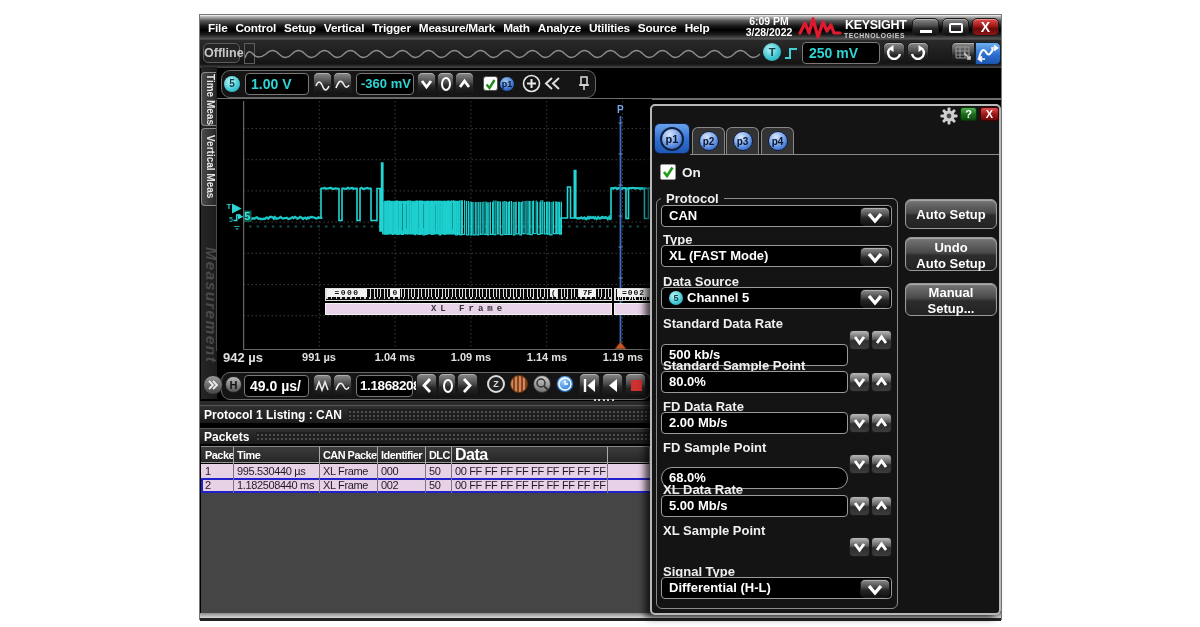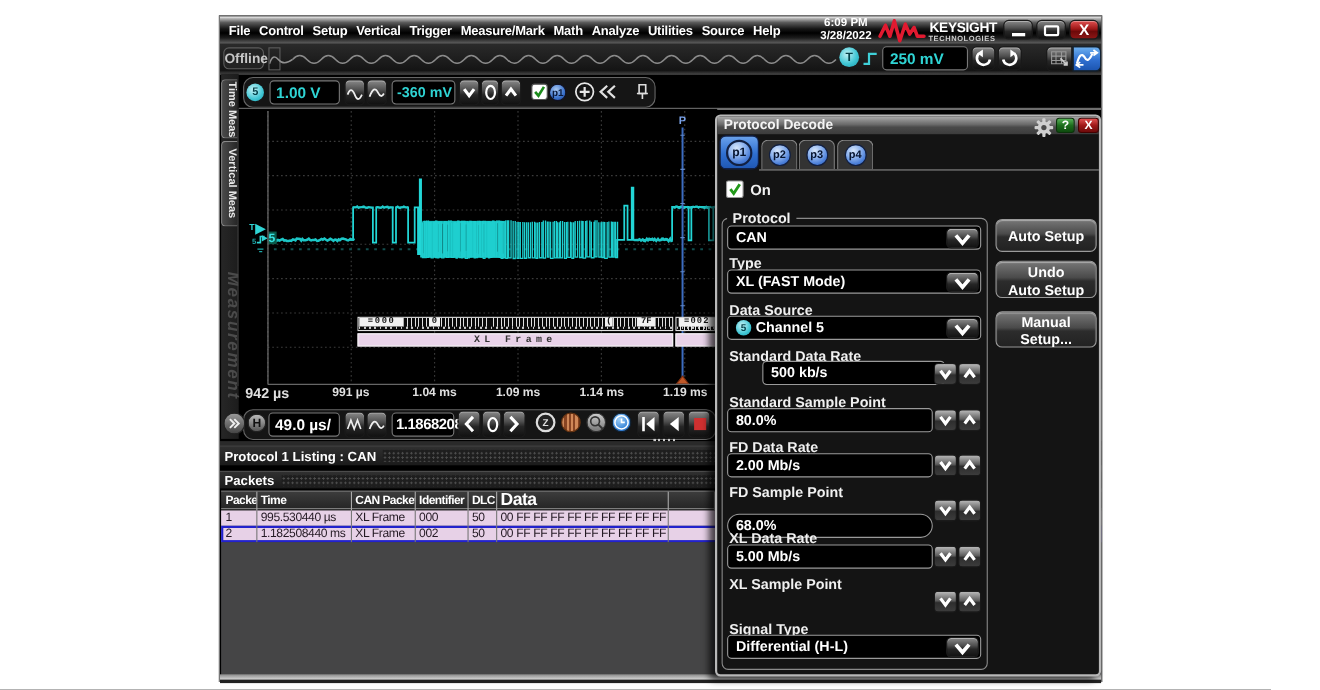--- a/index.html
+++ b/index.html
@@ -286,21 +286,20 @@
       <div style="position:absolute;left:119px;top:0;width:58px;height:14.5px;border-right:1px solid #777;color:#241a24;font-size:11px;letter-spacing:-0.35px;line-height:14px;padding-left:3px;white-space:nowrap;overflow:hidden;">XL Frame</div>
       <div style="position:absolute;left:177px;top:0;width:48px;height:14.5px;border-right:1px solid #777;color:#241a24;font-size:11px;letter-spacing:-0.35px;line-height:14px;padding-left:3px;white-space:nowrap;overflow:hidden;">002</div>
       <div style="position:absolute;left:225px;top:0;width:26px;height:14.5px;border-right:1px solid #777;color:#241a24;font-size:11px;letter-spacing:-0.35px;line-height:14px;padding-left:3px;white-space:nowrap;overflow:hidden;">50</div>
       <div style="position:absolute;left:251px;top:0;width:156px;height:14.5px;border-right:1px solid #777;color:#241a24;font-size:11px;letter-spacing:-0.35px;line-height:14px;padding-left:3px;white-space:nowrap;overflow:hidden;">00 FF FF FF FF FF FF FF FF FF FF</div>
     </div>
 <div class="abs" style="left:1px;top:477.5px;width:800px;height:121px;background:#454546;"></div>
 <div class="abs" style="left:0px;top:598px;width:801px;height:5px;background:linear-gradient(#8a8a8a,#d8d8d8);"></div>
 <div class="abs" style="left:0px;top:603px;width:801px;height:3px;background:#222;"></div>
 </div>
 <div id="dlg" style="position:absolute;left:650px;top:104px;width:351px;height:511px;background:#141414;border:2px solid #b8b8b8;border-radius:5px;box-shadow:-5px 3px 7px rgba(0,0,0,.7);">
-<div style="position:absolute;left:0;top:0;width:347px;height:16px;background:linear-gradient(#a8a8a8,#6a6a6a 45%,#4a4a4a 60%,#3c3c3c);color:#f4f4f4;font-weight:bold;font-size:12.5px;line-height:15px;padding-left:6px;">Protocol Decode</div>
 <svg style="position:absolute;left:288px;top:1px;" width="18" height="18" viewBox="0 0 17.5 18">
       <rect x="7.3" y="0.5" width="2.9" height="4.2" rx="0.8" fill="#cfcfcf" transform="rotate(0 8.75 9)"></rect>
       <rect x="7.3" y="0.5" width="2.9" height="4.2" rx="0.8" fill="#cfcfcf" transform="rotate(45 8.75 9)"></rect>
       <rect x="7.3" y="0.5" width="2.9" height="4.2" rx="0.8" fill="#cfcfcf" transform="rotate(90 8.75 9)"></rect>
       <rect x="7.3" y="0.5" width="2.9" height="4.2" rx="0.8" fill="#cfcfcf" transform="rotate(135 8.75 9)"></rect>
       <rect x="7.3" y="0.5" width="2.9" height="4.2" rx="0.8" fill="#cfcfcf" transform="rotate(180 8.75 9)"></rect>
       <rect x="7.3" y="0.5" width="2.9" height="4.2" rx="0.8" fill="#cfcfcf" transform="rotate(225 8.75 9)"></rect>
       <rect x="7.3" y="0.5" width="2.9" height="4.2" rx="0.8" fill="#cfcfcf" transform="rotate(270 8.75 9)"></rect>
       <rect x="7.3" y="0.5" width="2.9" height="4.2" rx="0.8" fill="#cfcfcf" transform="rotate(315 8.75 9)"></rect>
       <circle cx="8.75" cy="9" r="5.6" fill="#cfcfcf"></circle>
@@ -332,21 +331,21 @@
         </svg></div></div>
 <div class="dlab" style="left:11px;top:126px;">Type</div>
 <div class="field" style="top:139px;">XL (FAST Mode)<div class="btn" style="position:absolute;left:198px;top:0.5px;width:30px;height:19.5px;"><svg width="28" height="19" viewBox="0 0 28 19">
           <path d="M8 6 L14 13 L20 6" fill="none" stroke="#fff" stroke-width="3.4"></path>
         </svg></div></div>
 <div class="dlab" style="left:11px;top:168px;">Data Source</div>
 <div class="field" style="top:181px;"><span style="display:inline-block;width:14px;height:14px;border-radius:50%;background:radial-gradient(circle at 40% 35%,#c8f4f8,#3fc6d4 60%,#1d9aaa);color:#06444c;font-size:9px;font-weight:bold;text-align:center;line-height:14px;vertical-align:1px;margin-right:4px;">5</span>Channel 5<div class="btn" style="position:absolute;left:198px;top:0.5px;width:30px;height:19.5px;"><svg width="28" height="19" viewBox="0 0 28 19">
           <path d="M8 6 L14 13 L20 6" fill="none" stroke="#fff" stroke-width="3.4"></path>
         </svg></div></div>
 <div class="dlab" style="left:11px;top:210px;">Standard Data Rate</div>
-<div class="field" style="top:222px;width:166px;margin-left:32px;">500 kb/s</div>
+<div class="field" style="top:238px;width:187px;">500 kb/s</div>
     <div class="spinv" style="left:197px;top:224px;"><svg width="19" height="18" viewBox="0 0 19 18">
         <path d="M5 6 L9.5 12 L14 6" fill="none" stroke="#fff" stroke-width="2.9"></path>
       </svg></div>
     <div class="spinv" style="left:219px;top:224px;"><svg width="19" height="18" viewBox="0 0 19 18">
         <path d="M5 12 L9.5 6 L14 12" fill="none" stroke="#fff" stroke-width="2.9"></path>
       </svg></div>
 <div class="dlab" style="left:11px;top:252px;">Standard Sample Point</div>
 <div class="field" style="top:265px;width:187px;">80.0%</div>
     <div class="spinv" style="left:197px;top:266px;"><svg width="19" height="18" viewBox="0 0 19 18">
         <path d="M5 6 L9.5 12 L14 6" fill="none" stroke="#fff" stroke-width="2.9"></path>

